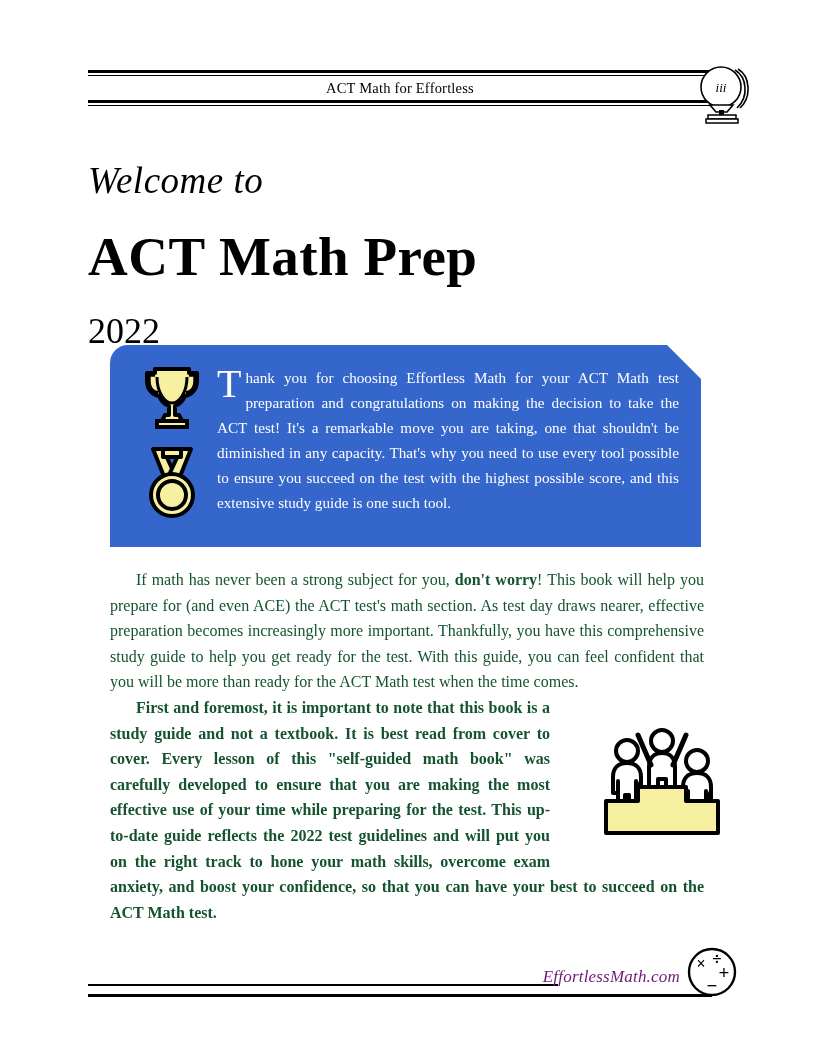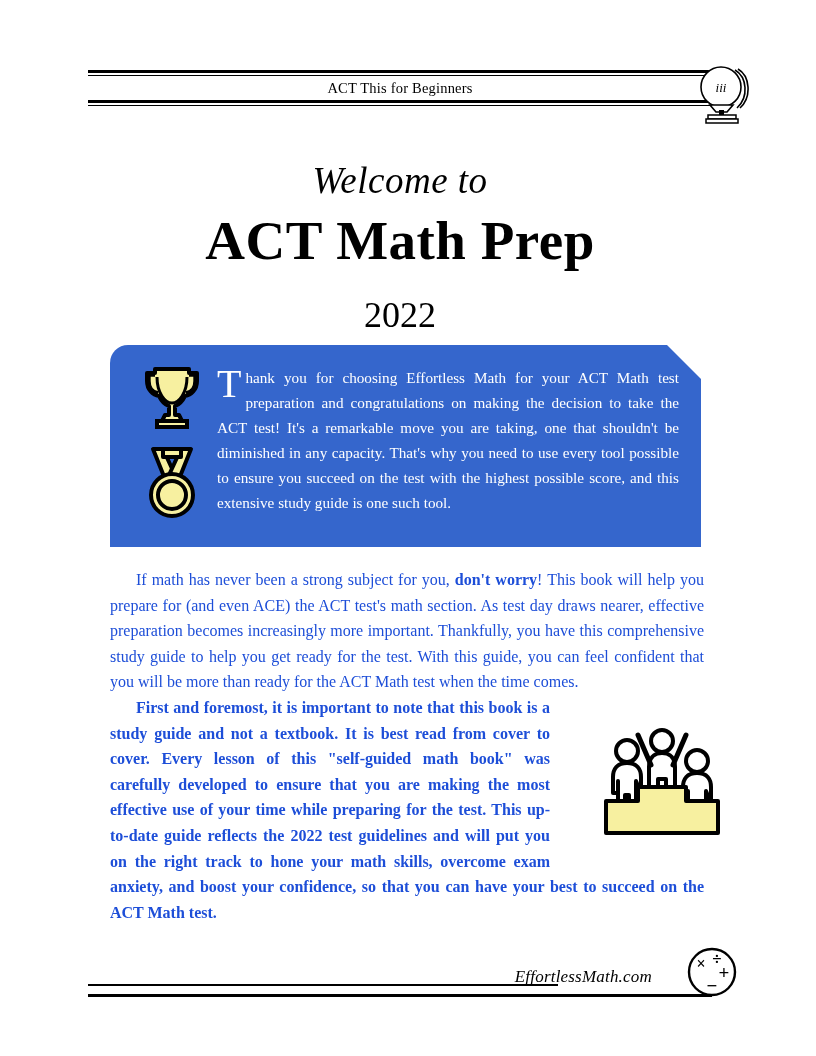--- a/index.html
+++ b/index.html
@@ -62,34 +62,33 @@
     font-style: italic;
   }
   .globe svg { display:block; }
 
   
   .title-block {
     position: absolute;
     left: 88px;
     top: 158px;
     width: 624px;
-    text-align: center;
   }
   .welcome-to {
     font-style: italic;
     font-size: 37px;
     line-height: 46px;
     letter-spacing: 0.5px;
   }
   .main-title {
     font-weight: bold;
     font-size: 55px;
     line-height: 66px;
     letter-spacing: 0.5px;
-    margin-top: 4px;
+    margin-top: 20px;
   }
   .year {
     font-size: 36px;
     line-height: 44px;
     margin-top: 19px;
   }
 
   
   .callout {
     position: absolute;
@@ -134,21 +133,21 @@
 
   
   .body-text {
     position: absolute;
     left: 110px;
     top: 567px;
     width: 594px;
     font-size: 16px;
     line-height: 25.6px;
     text-align: justify;
-    color: #1d4ed8;
+    color: #14532d;
   }
   .body-text p {
     margin: 0;
     text-indent: 26px;
   }
   .body-text p.wrap-para {
     text-indent: 26px;
     font-weight: bold;
   }
 
@@ -171,25 +170,25 @@
   .footer-thin-rule {
     position: absolute;
     left: 0;
     top: 8px;
     width: 470px;
     height: 1.5px;
     background: #000;
   }
   .footer-brand {
     position: absolute;
-    right: 60px;
+    right: 32px;
     top: -9px;
     font-style: italic;
     font-size: 17px;
-    color: #000000;
+    color: #701a75;
     letter-spacing: 0.2px;
     white-space: nowrap;
   }
   .footer-thick-rule {
     position: absolute;
     left: 0;
     top: 18px;
     width: 624px;
     height: 3px;
     background: #000;
@@ -203,21 +202,21 @@
   }
 </style>
 </head>
 <body>
 
 <div class="page">
 
   <div class="header">
     <div class="rule-thick"></div>
     <div class="rule-thin"></div>
-    <div class="header-title">ACT This for Beginners</div>
+    <div class="header-title">ACT Math for Effortless</div>
     <div class="header-bottom-rules">
       <div class="rule-thick"></div>
       <div class="rule-thin"></div>
     </div>
   </div>
 
   <div class="globe">
     <svg width="52" height="62" viewBox="0 0 52 62">
       <circle cx="24" cy="24" r="20" fill="#ffffff" stroke="#000" stroke-width="1.6"></circle>
       <path d="M38 7 C50 14 52 34 40 45" fill="none" stroke="#000" stroke-width="1.6"></path>

